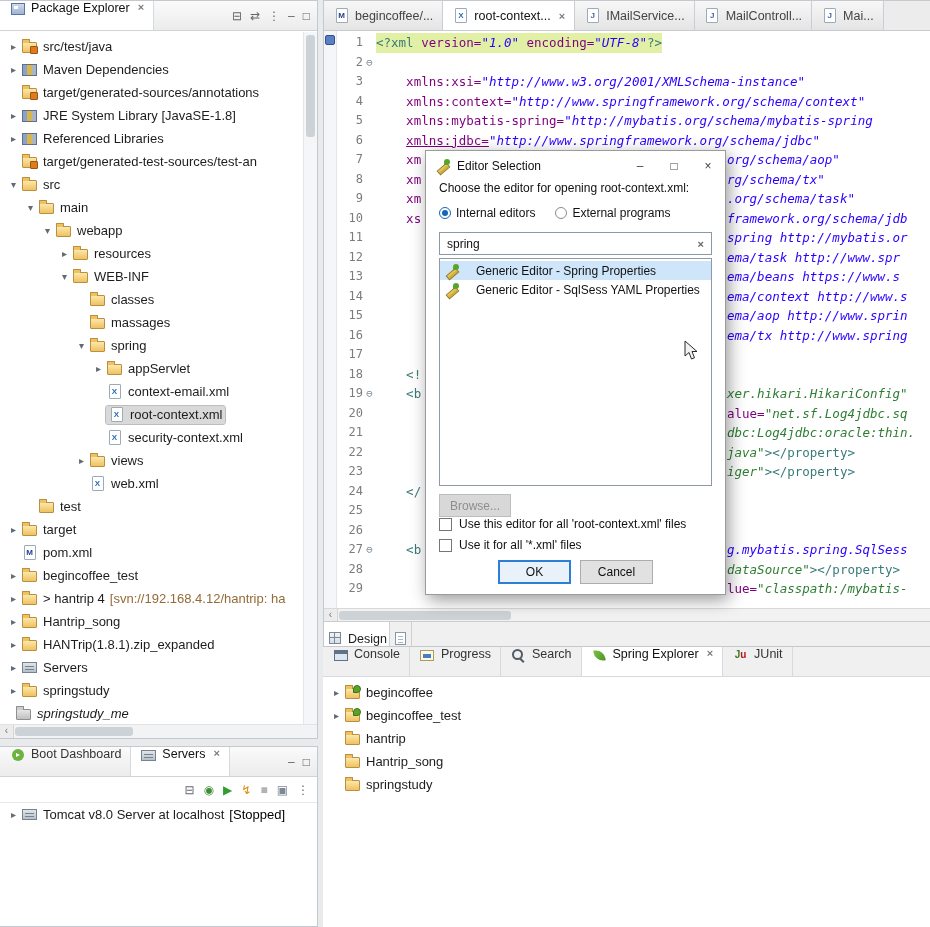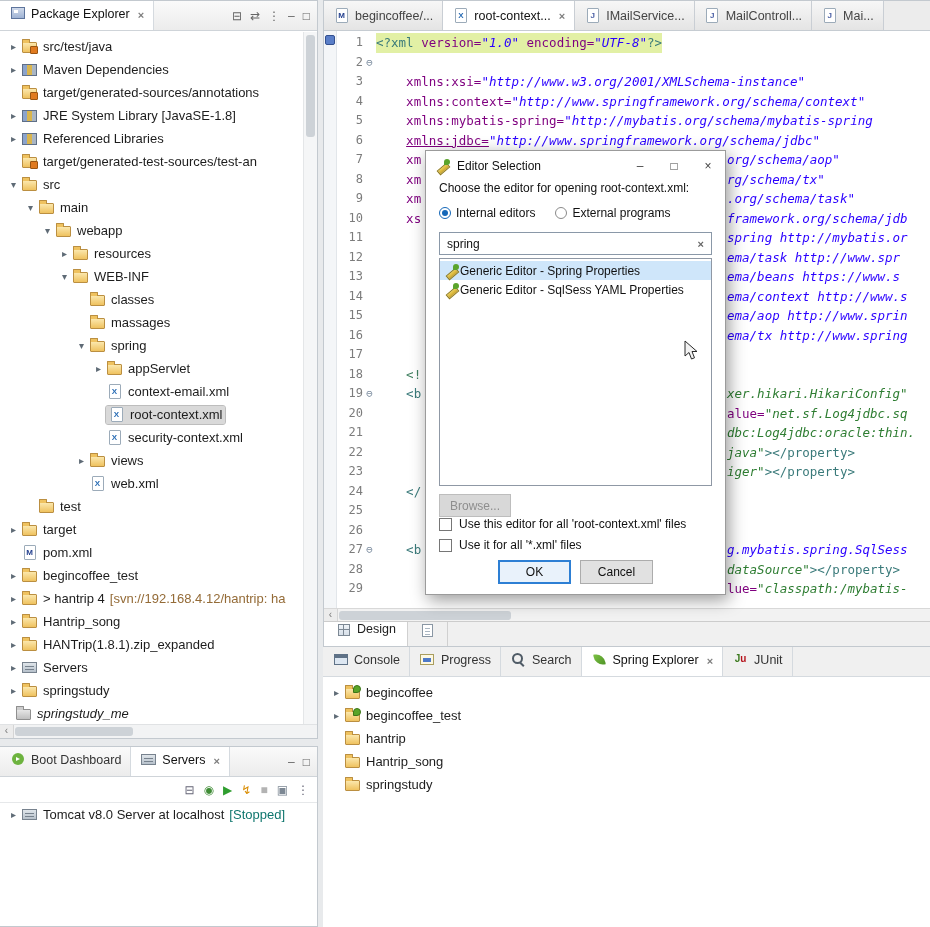--- a/index.html
+++ b/index.html
@@ -2,38 +2,38 @@
 <html><head>
 <meta charset="utf-8">
 <style>
   *{box-sizing:border-box}
   body{margin:0;width:930px;height:927px;position:relative;overflow:hidden;background:#e8eaec;
        font-family:"Liberation Sans",sans-serif;font-size:13px;color:#1d1d1d}
 
   
   .vhead{height:30px;display:flex;align-items:stretch;background:linear-gradient(#fafafa,#ececec);
          border-bottom:1px solid #cfd4d9}
-  .vtab{display:flex;align-items:flex-end;gap:5px;padding:9px 9px;font-size:12.5px;color:#333;
+  .vtab{display:flex;align-items:flex-start;gap:5px;padding:0 9px;font-size:12.5px;color:#333;
         border-right:1px solid #d5dadf;white-space:nowrap}
   .vtab.sel{background:#fff;color:#111}
   .vtab .x,.etab .x{margin-left:3px;color:#7d7d7d;font-weight:bold;font-size:11px}
   .hicons{margin-left:auto;display:flex;align-items:center;gap:8px;padding-right:7px;color:#666;font-size:12px}
   .hi{cursor:default;line-height:1}
   .hi-debug{color:#3f8c35}.hi-start{color:#2f9e2f}.hi-profile{color:#d98c00}
   .hi-stop{color:#b3b3b3}.hi-publish{color:#7d8894}
 
   
   .pe{position:absolute;left:0;top:0;width:318px;height:739px;background:#fff;border:1px solid #c3c9cf;border-left:none}
   .tree{position:absolute;top:32px;left:0;right:14px;bottom:14px;overflow:hidden;padding-top:2px}
   .trow{display:flex;align-items:center;height:23px;white-space:nowrap;overflow:hidden}
   .chev{flex:none;width:15px;text-align:center;color:#5f6b76;font-size:10px}
   .lbl{margin-left:5px}
   .selwrap{display:flex;align-items:center;background:#d9d9d9;outline:1px solid #bdbdbd;border-radius:2px;padding:1px 3px 1px 2px}
   .sfx{color:#946b37;margin-left:5px}
-  .srv .sfx{color:#0f766e}
+  .srv .sfx{color:#000000}
   .vsb{position:absolute;top:31px;right:0;width:14px;bottom:14px;background:#f5f6f7;border-left:1px solid #e4e6e8}
   .vthumb{margin:3px 2px;height:102px;background:#cdd2d7;border-radius:3px}
   .hsb{position:absolute;left:0;bottom:0;height:14px;right:0;background:#f2f3f4;border-top:1px solid #e0e2e4}
   .harrow{position:absolute;left:0;top:0;width:14px;height:13px;text-align:center;line-height:12px;font-size:10px;
           color:#777;background:#ececec;border-right:1px solid #d5d5d5}
   .hthumb{position:absolute;left:15px;top:2px;width:118px;height:9px;background:#cdd2d7;border-radius:3px}
 
   
   .ic{flex:none;position:relative;display:inline-flex;align-items:center;justify-content:center;width:17px;height:16px}
   .if{width:15px;height:11px;background:linear-gradient(#fbe7ac,#efc25f);border:1px solid #bb8f41;border-radius:1px;position:relative;margin-top:2px}
@@ -85,21 +85,21 @@
   .ct{white-space:pre}
   .ct.hl{background:#e2f0a5}
   .rt{position:absolute;left:390px;top:0;white-space:pre}
   .t-tag{color:#3a7a7a}.t-attr{color:#7f007f}.t-attru{color:#7f007f;text-decoration:underline}
   .t-str{color:#2a00ff;font-style:italic}.t-strg{color:#2e7d32;font-style:italic}
   .t-cmt{color:#3f7f5f}.t-pln{color:#000}
   .ehsb{height:13px;background:#f2f2f2;border-top:1px solid #d8d8d8;position:relative}
   .ehsb .harrow{height:12px}
   .ehsb .hthumb{left:15px;top:1.5px;width:172px}
   .dbar{height:25px;display:flex;align-items:stretch;background:#f0f0f0;border-top:1px solid #ccc}
-  .dtab{display:flex;align-items:flex-start;gap:5px;padding:0 11px;font-size:12.5px;border-right:1px solid #d0d0d0}
+  .dtab{display:flex;align-items:flex-end;gap:5px;padding:0 2px;font-size:12.5px;border-right:1px solid #d0d0d0}
   .dtab.sel{background:#fff}
 
   
   .bp{position:absolute;left:323px;top:646px;width:607px;height:281px;background:#fff;border-top:1px solid #c3c9cf}
   .bph{height:30px;display:flex;background:#f0f0f0;border-bottom:1px solid #d5dadf}
   .bpc{padding-top:4px}
 
   
   .srv{position:absolute;left:0;top:746px;width:318px;height:181px;background:#fff;border:1px solid #c3c9cf;border-left:none}
   .stb{height:26px;display:flex;align-items:center;justify-content:flex-end;gap:9px;padding-right:8px;
@@ -115,21 +115,21 @@
   .dprompt{}
   .dradios{display:flex;gap:20px;margin-top:11px;align-items:center}
   .rlbl{display:flex;align-items:center}
   .radio{width:12px;height:12px;border:1px solid #8a8a8a;border-radius:50%;display:inline-block;margin-right:5px;position:relative;flex:none}
   .radio.on{border-color:#1467b8}
   .radio.on::after{content:"";position:absolute;left:2px;top:2px;width:6px;height:6px;border-radius:50%;background:#1467b8}
   .dfield{margin-top:12px;height:23px;border:1px solid #8a98a8;display:flex;align-items:center;padding:0 7px}
   .fin{border:none;outline:none;flex:1;font:12px "Liberation Sans",sans-serif;color:#111;background:transparent;padding:0}
   .fx{margin-left:auto;color:#666;font-size:11px;font-weight:bold}
   .dlist{margin-top:3px;height:228px;border:1px solid #8f98a5;padding-top:2px;overflow:hidden;position:relative}
-  .ditem{display:flex;align-items:center;gap:0;height:19px;padding:0 3px;white-space:nowrap}
+  .ditem{display:flex;align-items:center;gap:16px;height:19px;padding:0 3px;white-space:nowrap}
   .ditem.sel{background:#cfe6fa}
   .dbrowse{margin-top:8px;width:72px;height:23px;background:#d8d8d8;border:1px solid #bdbdbd;color:#8e8e8e;
            display:flex;align-items:center;justify-content:center}
   .dcheck{display:flex;align-items:center;gap:7px;}
   .dcheck + .dcheck{margin-top:7px}
   .cbox{width:13px;height:13px;border:1px solid #767676;background:#fff;flex:none}
   .dbtns{display:flex;justify-content:center;gap:9px;margin-top:8px}
   .dbtn{width:73px;height:24px;background:#e1e1e1;border:1px solid #acacac;display:flex;align-items:center;justify-content:center}
   .dbtn.focus{border:2px solid #2d7fd4;background:#e9f2fb}
 

